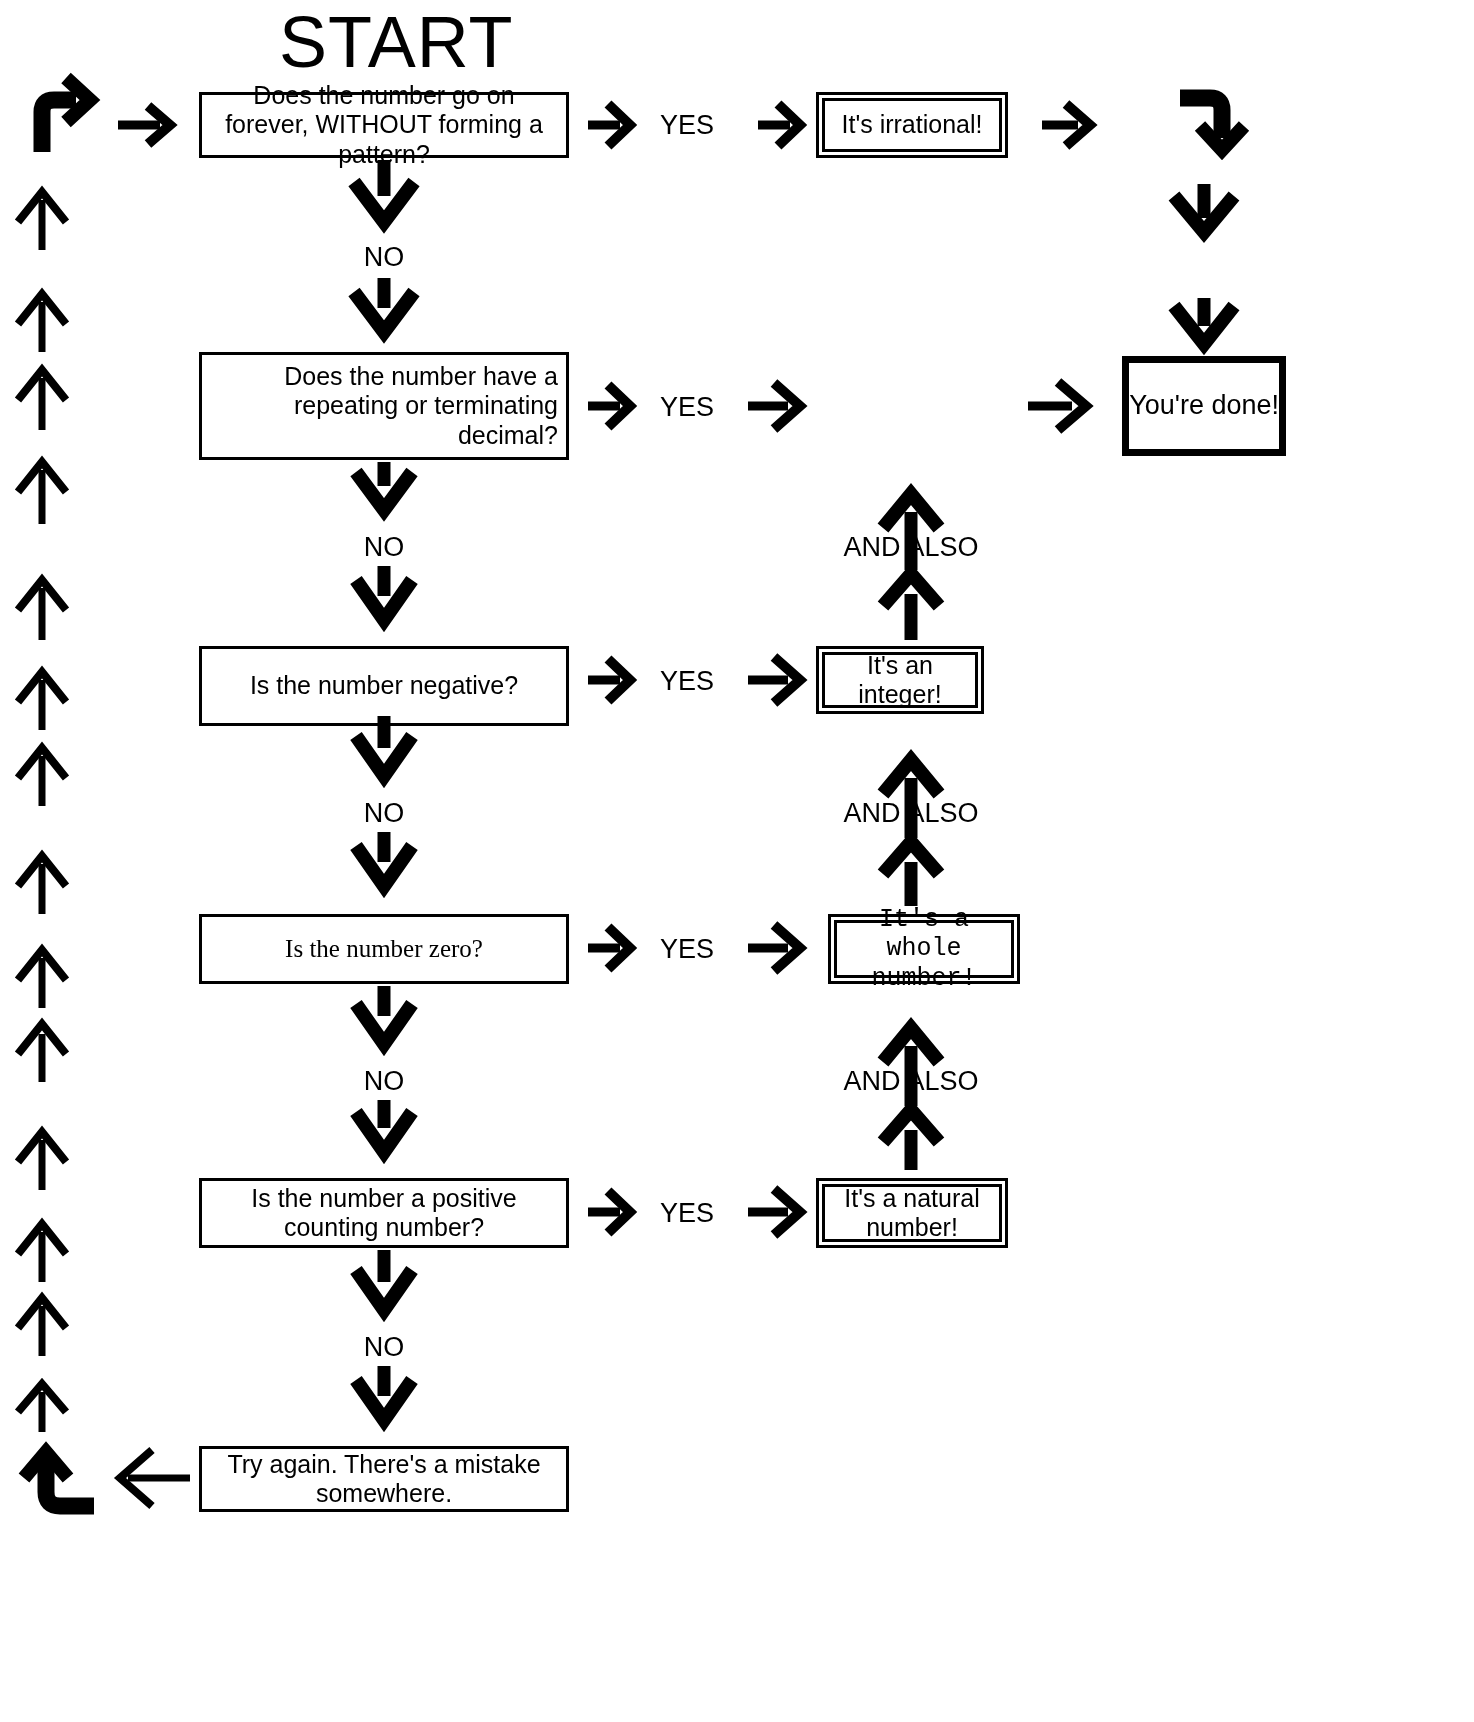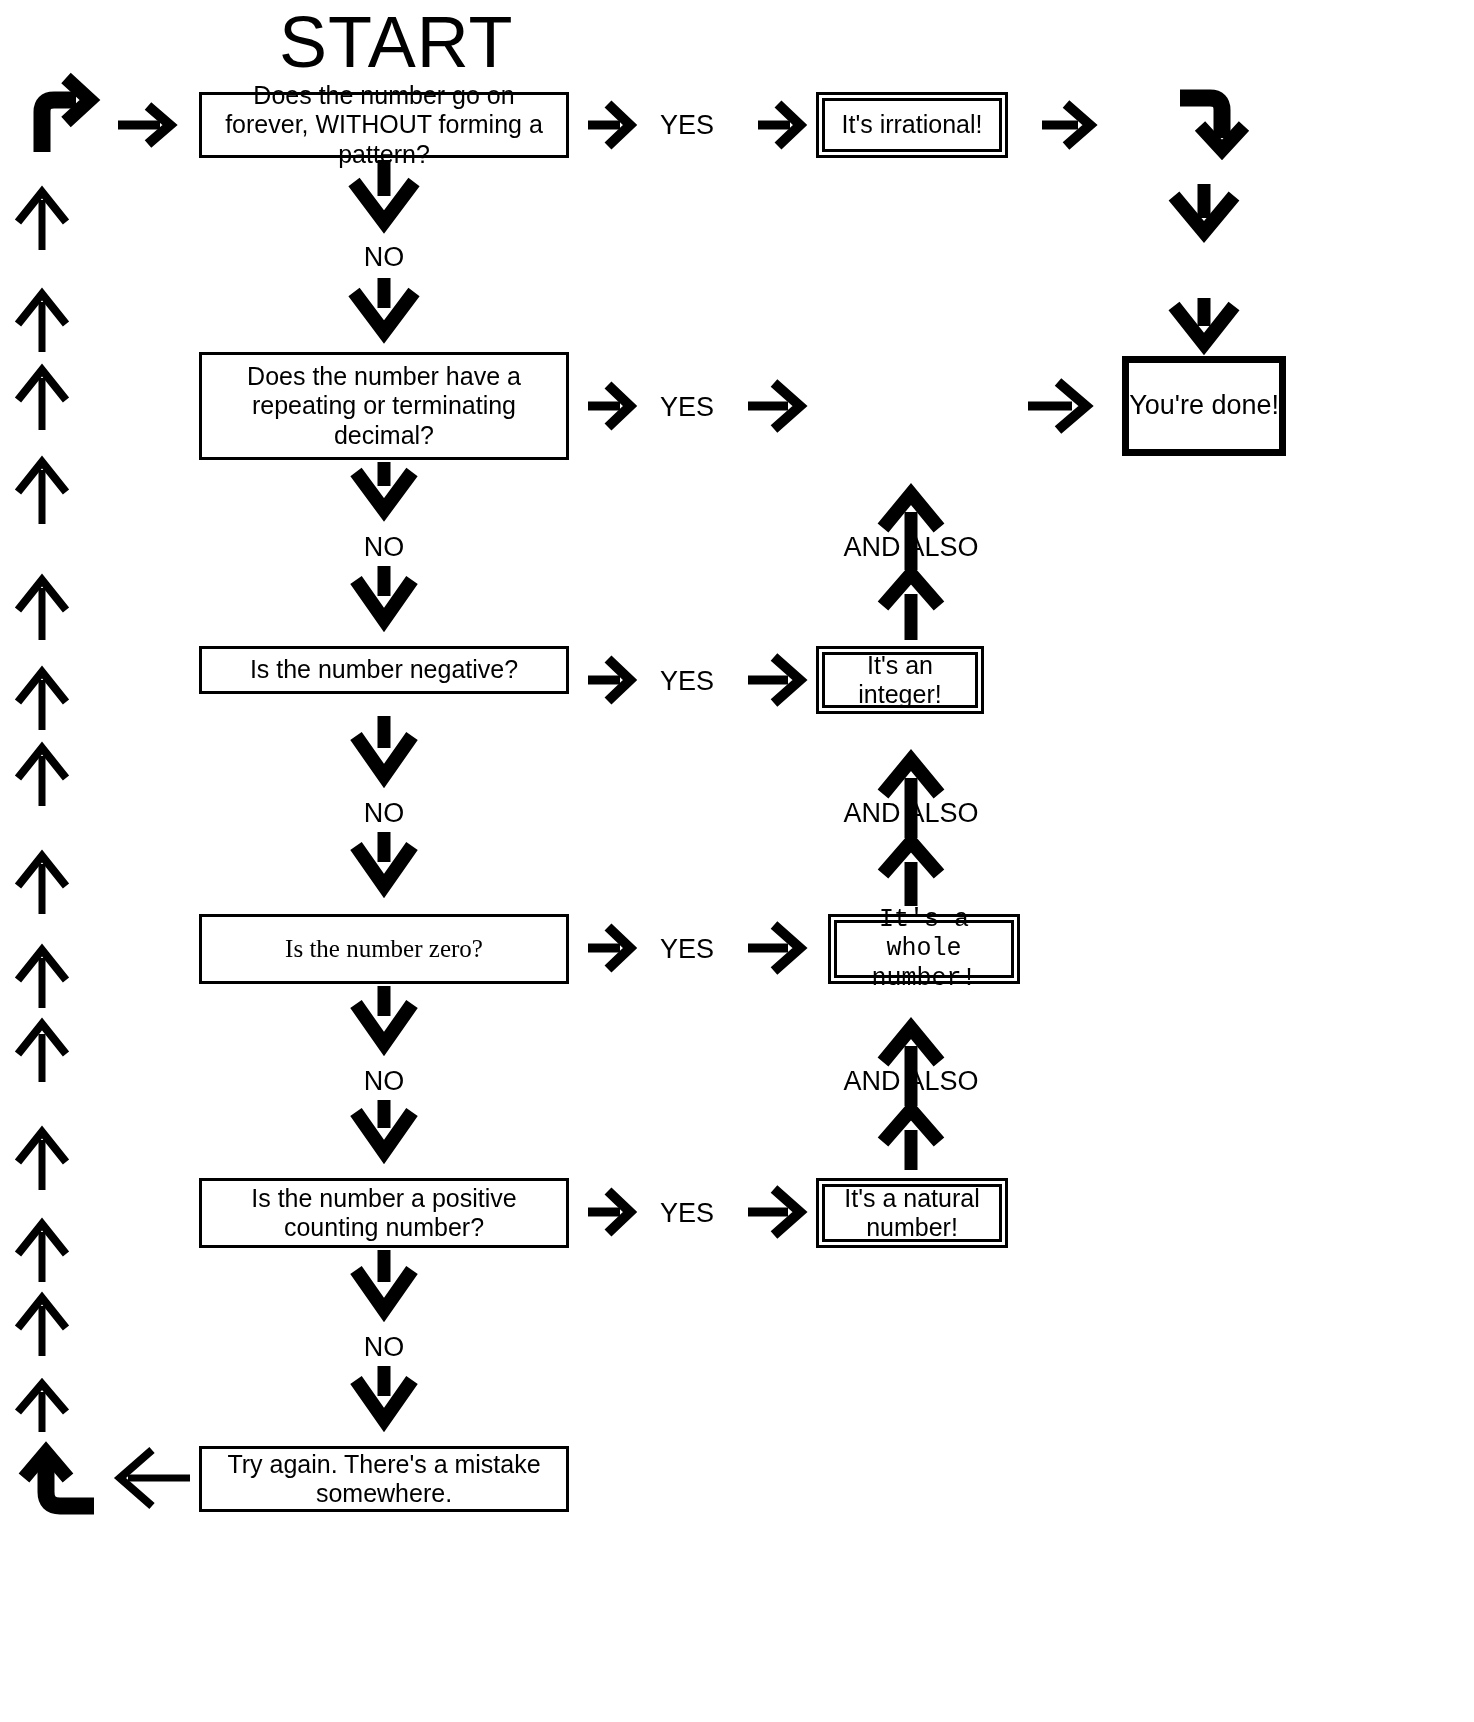--- a/index.html
+++ b/index.html
@@ -114,25 +114,25 @@
 <body>
 
 <div id="canvas">
 
   <div class="start-title" style="left:258px; top:6px;margin-left:21px;">START</div>
 
   <div class="qbox" style="left:199px; top:92px; width:370px; height:66px;">
     <span>Does the number go on forever, WITHOUT forming a pattern?</span>
   </div>
 
-  <div class="qbox" style="left:199px; top:352px; width:370px; height:108px;">
+  <div class="qbox" style="left:199px; top:352px; width:370px; height:108px;text-align:right;">
     <span>Does the number have a repeating or terminating decimal?</span>
   </div>
 
-  <div class="qbox" style="left:199px; top:646px; width:370px; height:48px;">
+  <div class="qbox" style="left:199px; top:646px; width:370px; height:80px;">
     <span>Is the number negative?</span>
   </div>
 
   <div class="qbox" style="left:199px; top:914px; width:370px; height:70px;font-family:Liberation Serif, serif;">
     <span>Is the number zero?</span>
   </div>
 
   <div class="qbox" style="left:199px; top:1178px; width:370px; height:70px;">
     <span>Is the number a positive counting number?</span>
   </div>

